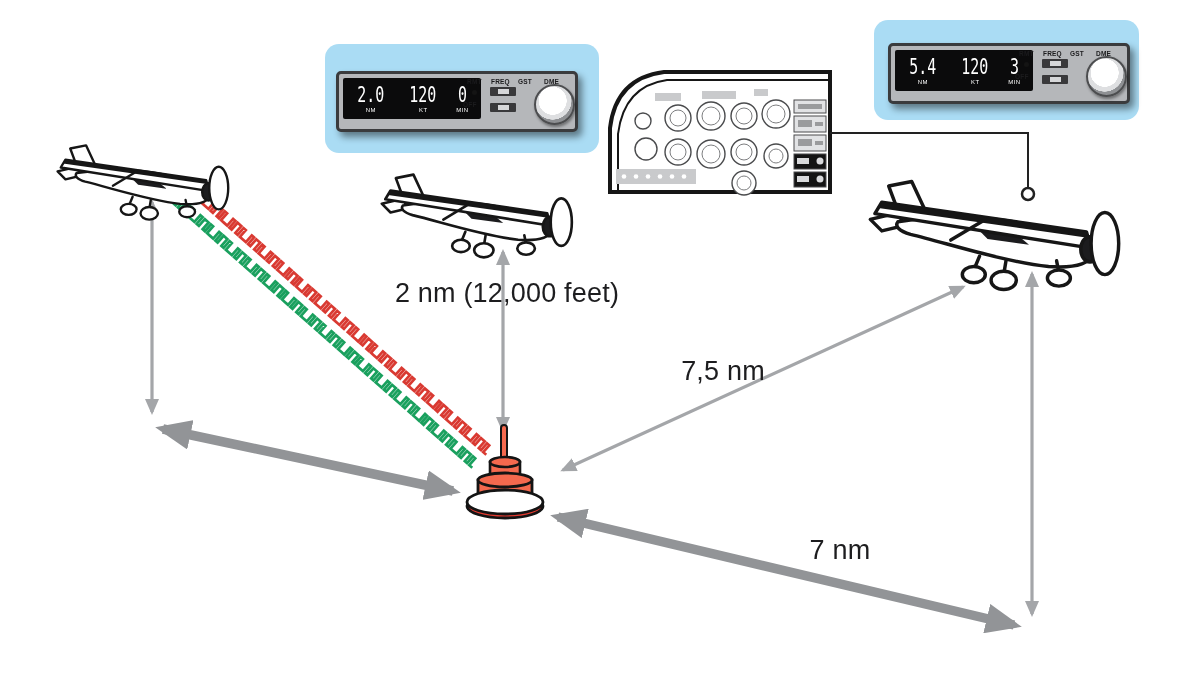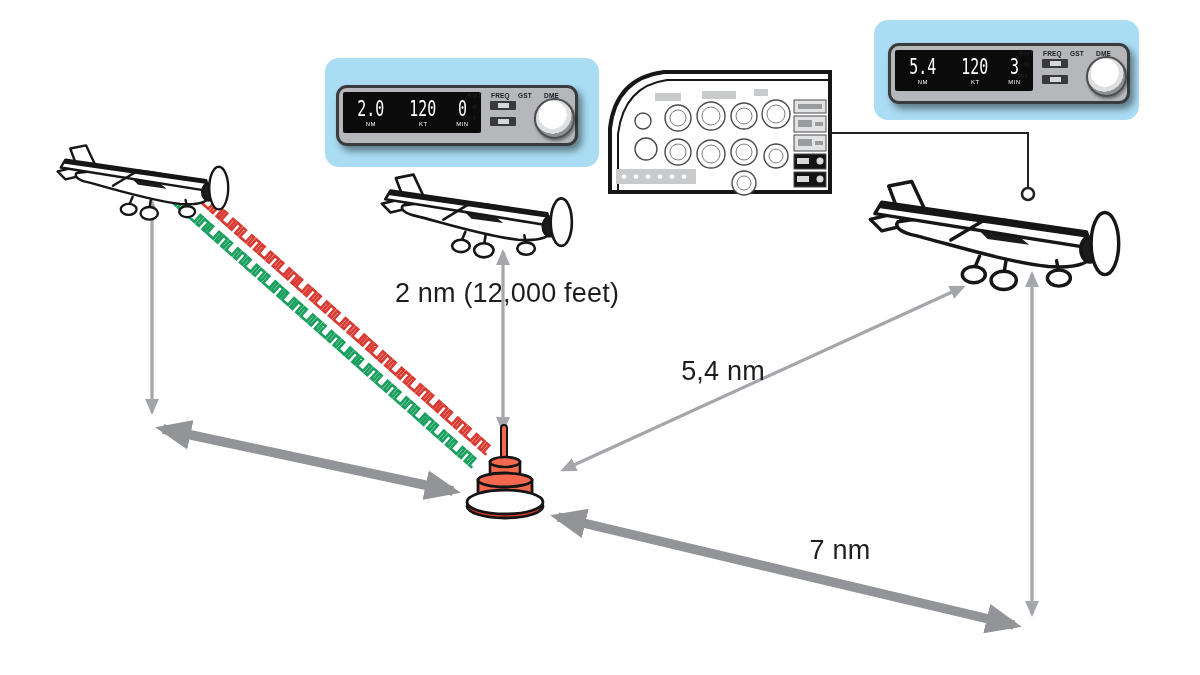--- a/index.html
+++ b/index.html
@@ -9,21 +9,21 @@
 
   
   .dist-label{position:absolute;transform:translate(-50%,-50%);white-space:nowrap;
               color:#1d1d1f;font-size:27px;letter-spacing:.2px;text-align:right;}
 
   
   .blue-box{position:absolute;background:#aadcf4;border-radius:14px;}
 
   
   .dme-unit{position:absolute;width:236px;height:55px;background:#b5b7ba;
-            border:3px solid #3a3b3d;border-radius:11px;
+            border:3px solid #3a3b3d;border-radius:5px;
             box-shadow:4px 5px 7px rgba(0,0,0,.45);}
   .dme-display{position:absolute;left:4px;top:4px;width:118px;height:41px;background:#0b0b0c;
                border-radius:2px;display:flex;align-items:center;justify-content:space-between;
                padding:0 12px 0 8px;color:#fff;}
   .dme-field{display:flex;flex-direction:column;align-items:center;line-height:1;}
   .dme-val{font-family:"DejaVu Sans Mono",monospace;font-size:22px;color:#fff;
            transform:scaleX(.68);transform-origin:center;}
   .dme-sub{font-size:6px;color:#fff;margin-top:1px;letter-spacing:.5px;}
   .ctrl-lbl{position:absolute;font-size:6.5px;font-weight:bold;color:#1b1b1d;letter-spacing:.2px;}
   .lamp-dot{position:absolute;width:5px;height:5px;border-radius:50%;background:#141414;}
@@ -160,21 +160,21 @@
           <circle cx="86" cy="112.5" r="2.3"></circle>
       </g>
     </g>
 
     <g>
       <path d="M830,133 H1028 V187" fill="none" stroke="#222" stroke-width="2"></path>
       <circle cx="1028" cy="194" r="6" fill="#fff" stroke="#222" stroke-width="2.5"></circle>
     </g>
   </svg>
 
-  <div class="blue-box" style="left:325px;top:58px;width:274px;height:109px">
+  <div class="blue-box" style="left:325px;top:44px;width:274px;height:109px">
     <div class="dme-unit" style="left:11px;top:27px">
       <div class="dme-display">
         <div class="dme-field">
           <span class="dme-val">2.0</span>
           <span class="dme-sub">NM</span>
         </div>
         <div class="dme-field">
           <span class="dme-val">120</span>
           <span class="dme-sub">KT</span>
         </div>
@@ -217,16 +217,16 @@
       <span class="ctrl-lbl" style="left:205px;top:4px">DME</span>
       <span class="lamp-dot" style="left:133px;top:16px"></span>
       <span class="switch" style="left:151px;top:13px"></span>
       <span class="ctrl-lbl" style="left:124px;top:27px">OFF</span>
       <span class="switch" style="left:151px;top:29px"></span>
       <span class="knob" style="left:195px;top:10px"></span>
     </div>
   </div>
 
   <div class="dist-label" style="left:507px;top:293px">2 nm (12,000 feet)</div>
-  <div class="dist-label" style="left:723px;top:371px">5,4 nm</div>
+  <div class="dist-label" style="left:723px;top:371px">7,5 nm</div>
   <div class="dist-label" style="left:840px;top:550px">7 nm</div>
 
 </div>
 
 </body></html>

